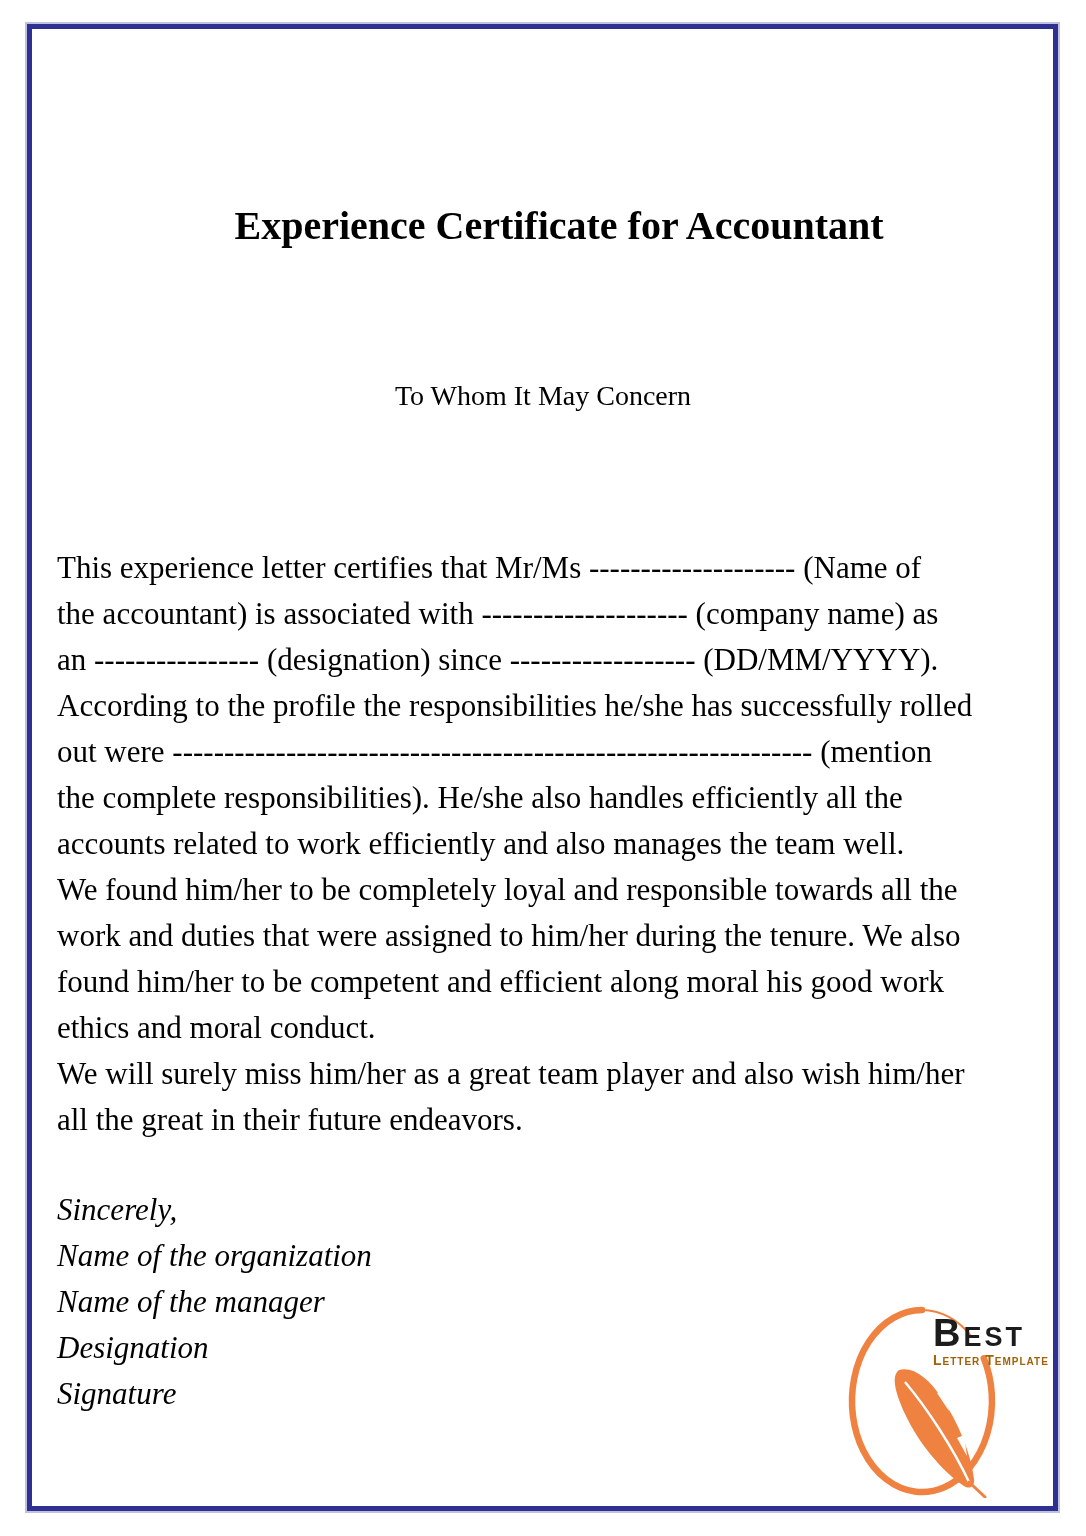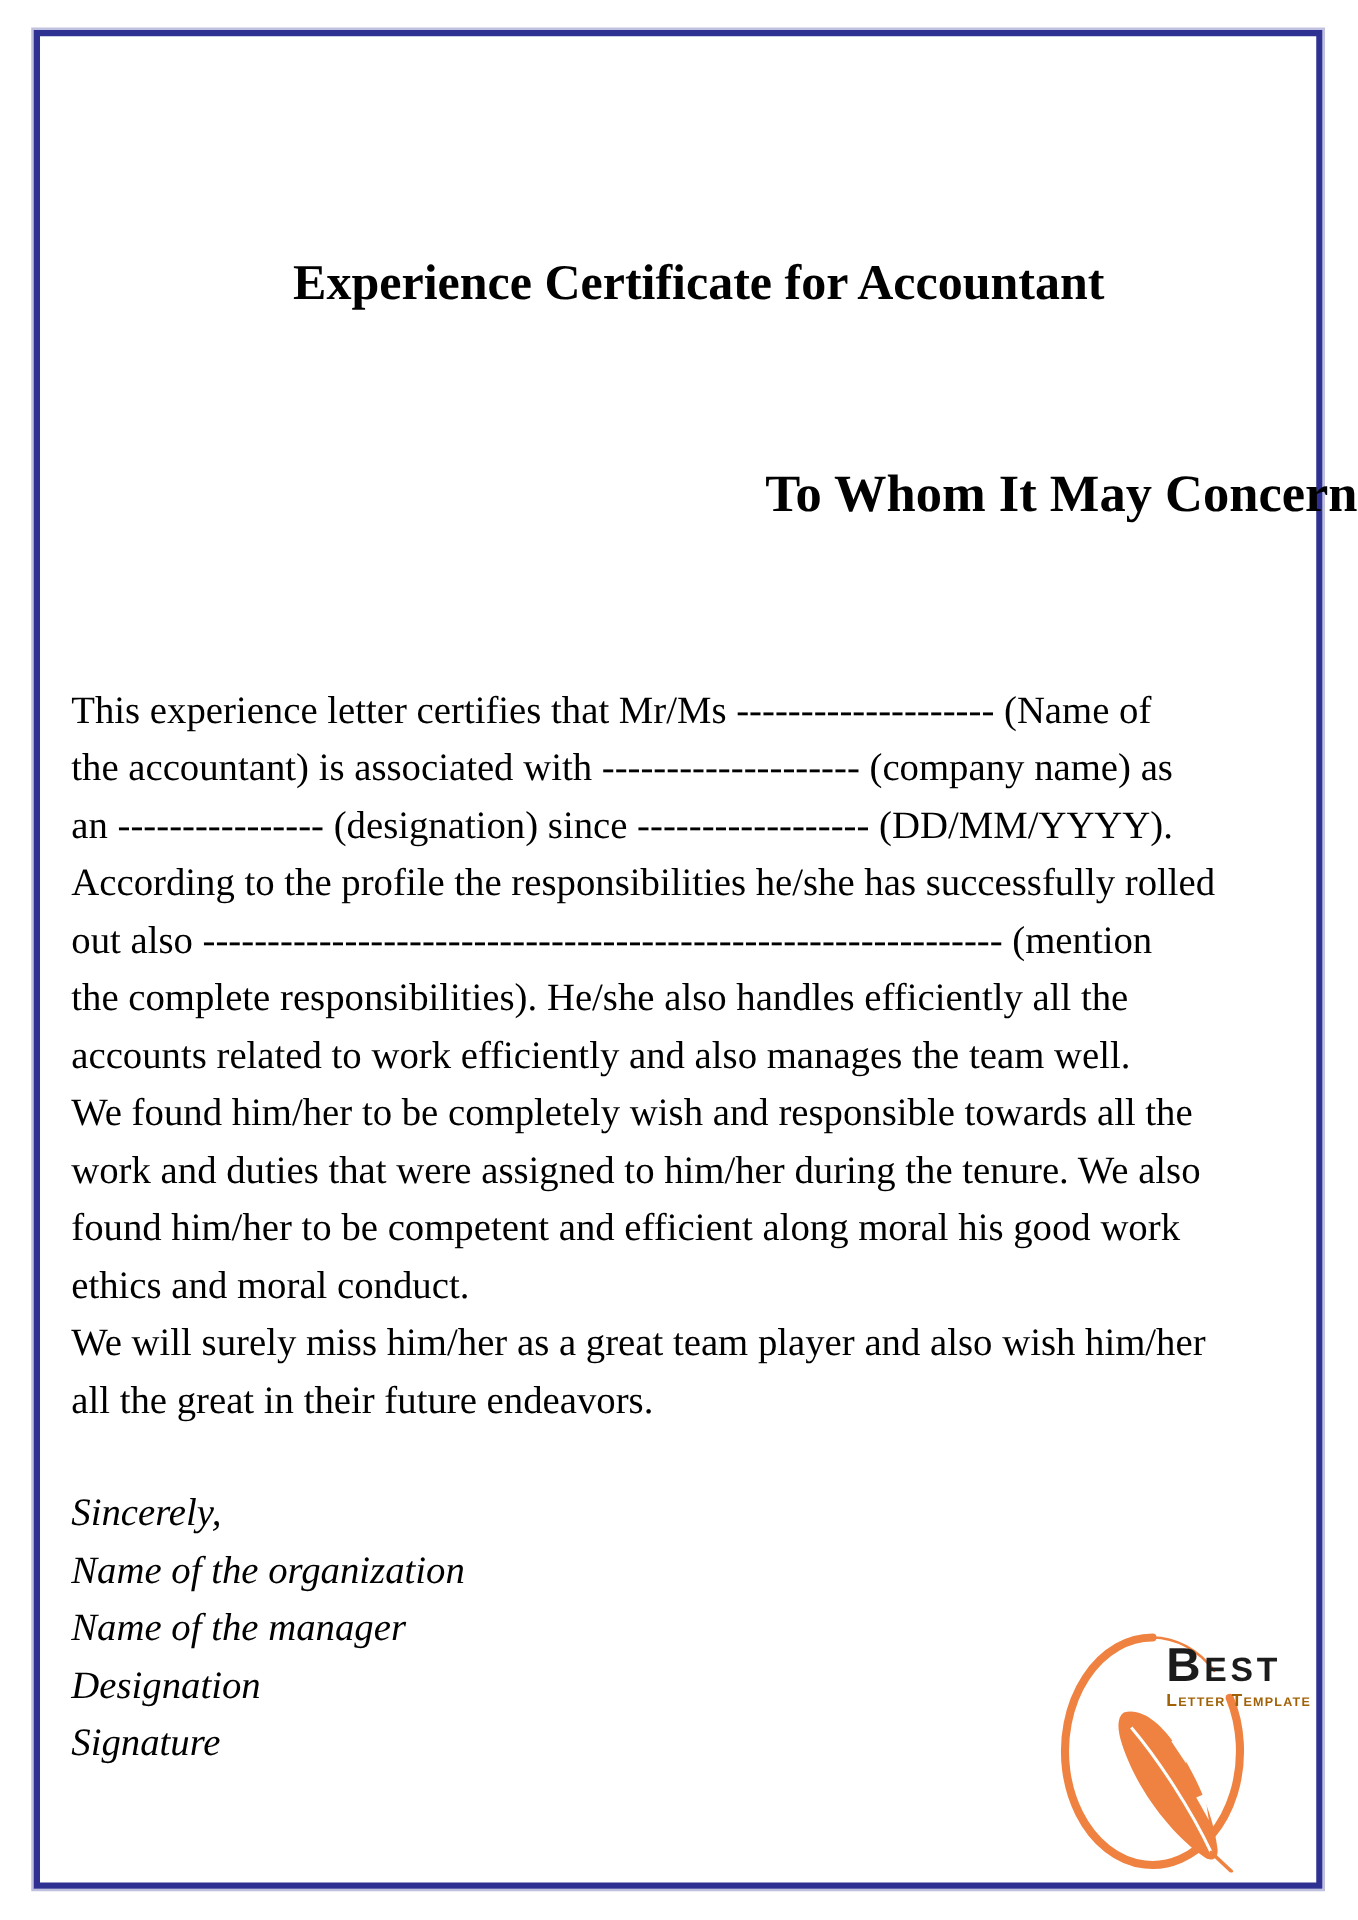--- a/index.html
+++ b/index.html
@@ -25,23 +25,23 @@
     margin:0;
     text-align:center;
     font-size:40px;
     font-weight:bold;
     line-height:48px;
   }
   .salutation{
     position:absolute;
     top:374px;left:0;width:100%;
     margin:0;
-    text-align:right;
-    font-size:42px;
-    font-weight:bold;
+    text-align:center;
+    font-size:28px;
+    font-weight:normal;
     line-height:44px;
   }
   .body-text{
     position:absolute;
     top:545px;left:57px;
     width:990px;
   }
   .signature{
     position:absolute;
     top:1187px;left:57px;
@@ -91,24 +91,24 @@
 
   <h1 class="title">Experience Certificate for Accountant</h1>
 
   <h2 class="salutation">To Whom It May Concern</h2>
 
   <div class="body-text">
     <div class="line">This experience letter certifies that Mr/Ms -------------------- (Name of</div>
     <div class="line">the accountant) is associated with -------------------- (company name) as</div>
     <div class="line">an ---------------- (designation) since ------------------ (DD/MM/YYYY).</div>
     <div class="line">According to the profile the responsibilities he/she has successfully rolled</div>
-    <div class="line">out also -------------------------------------------------------------- (mention</div>
+    <div class="line">out were -------------------------------------------------------------- (mention</div>
     <div class="line">the complete responsibilities). He/she also handles efficiently all the</div>
     <div class="line">accounts related to work efficiently and also manages the team well.</div>
-    <div class="line">We found him/her to be completely wish and responsible towards all the</div>
+    <div class="line">We found him/her to be completely loyal and responsible towards all the</div>
     <div class="line">work and duties that were assigned to him/her during the tenure. We also</div>
     <div class="line">found him/her to be competent and efficient along moral his good work</div>
     <div class="line">ethics and moral conduct.</div>
     <div class="line">We will surely miss him/her as a great team player and also wish him/her</div>
     <div class="line">all the great in their future endeavors.</div>
   </div>
 
   <div class="signature">
     <div class="line">Sincerely,</div>
     <div class="line">Name of the organization</div>

